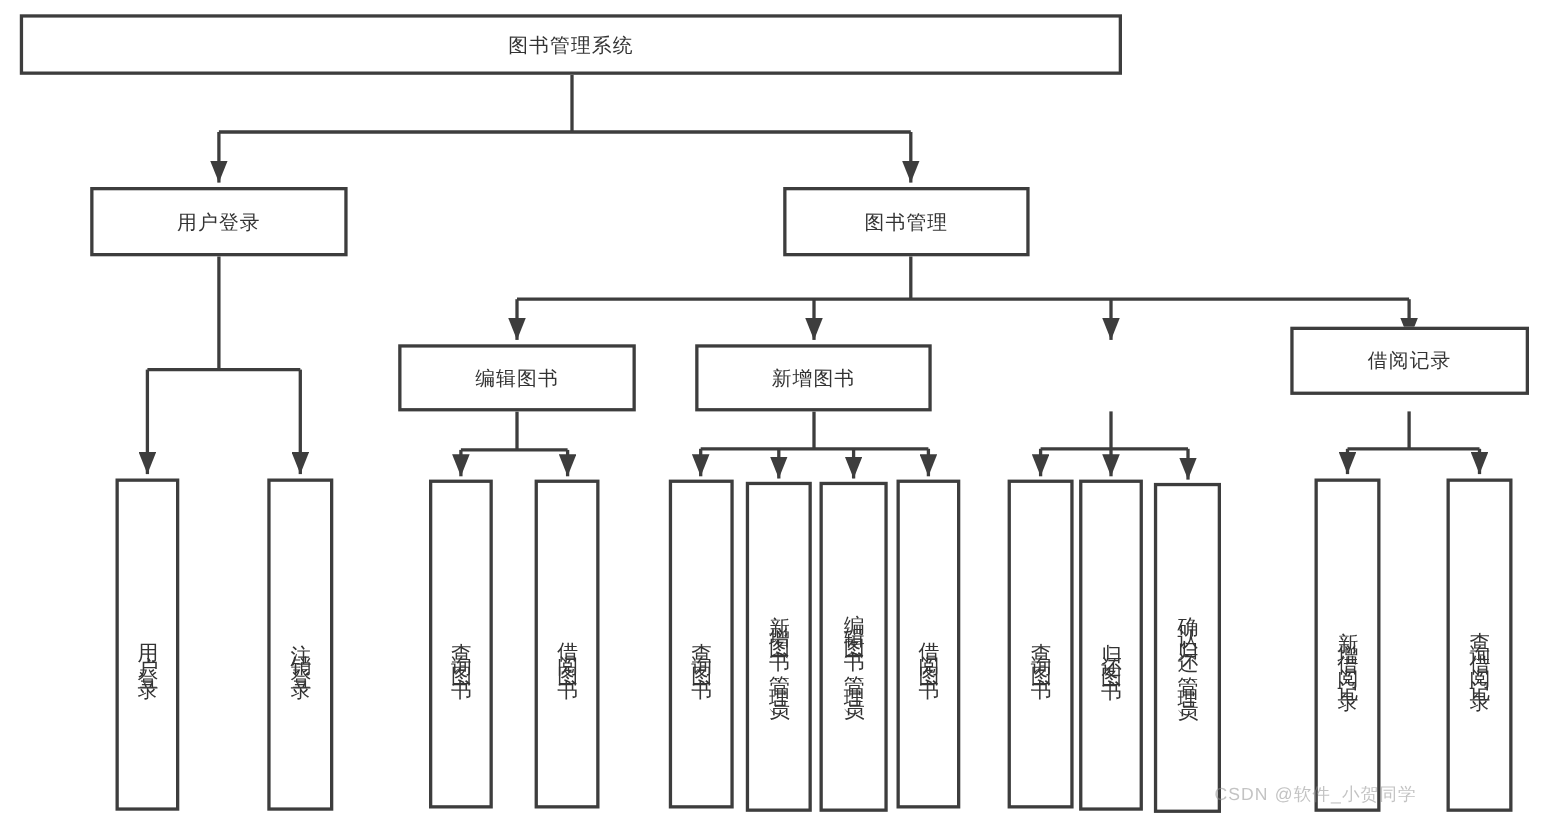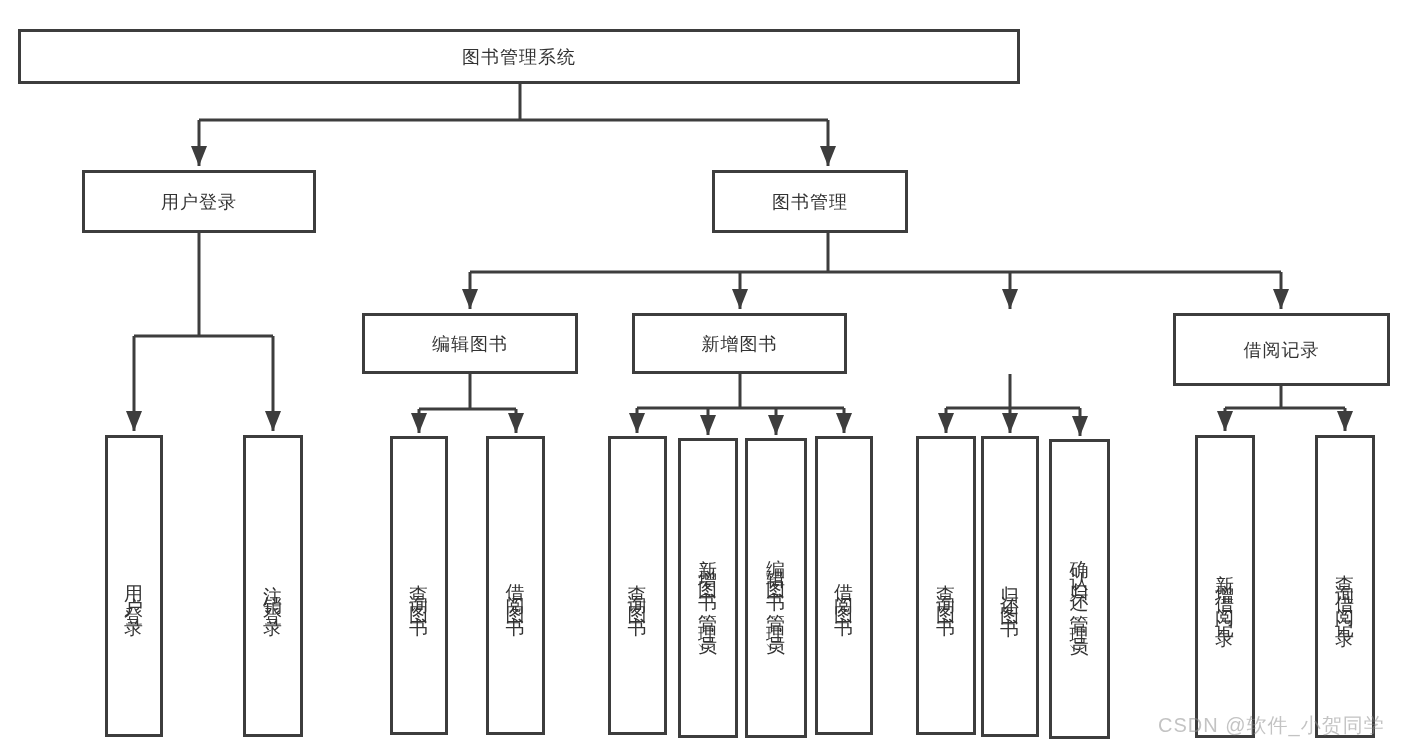--- a/index.html
+++ b/index.html
@@ -34,22 +34,22 @@
     text-orientation:mixed;
     font-size:19px;
     letter-spacing:11px;
     padding-top:11px;
     color:#333333;
     line-height:1;
     white-space:nowrap;
   }
   .watermark{
     position:absolute;
-    left:1158px;top:712px;
-    font-size:20px;
+    left:1104px;top:712px;
+    font-size:16px;
     color:rgba(145,145,145,0.55);
     z-index:5;
     white-space:nowrap;
     letter-spacing:1px;
   }
 </style>
 </head>
 <body>
 
 <div id="canvas">
@@ -97,28 +97,28 @@
       <path d="M1010,408 V433" marker-end="url(#arrow)"></path>
       <path d="M1080,408 V436" marker-end="url(#arrow)"></path>
 
       <path d="M1281,374 V408"></path>
       <path d="M1225,408 H1345"></path>
       <path d="M1225,408 V431" marker-end="url(#arrow)"></path>
       <path d="M1345,408 V431" marker-end="url(#arrow)"></path>
     </g>
   </svg>
 
-  <div class="hbox" style="left:18px;top:13px;width:1002px;height:55px;margin-top:16px;">图书管理系统</div>
+  <div class="hbox" style="left:18px;top:13px;width:1002px;height:55px;">图书管理系统</div>
 
   <div class="hbox" style="left:82px;top:170px;width:234px;height:63px;">用户登录</div>
-  <div class="hbox" style="left:712px;top:170px;width:196px;height:63px;">图书管理</div>
+  <div class="hbox" style="left:712px;top:170px;width:224px;height:63px;">图书管理</div>
 
   <div class="hbox" style="left:362px;top:313px;width:216px;height:61px;">编辑图书</div>
   <div class="hbox" style="left:632px;top:313px;width:215px;height:61px;">新增图书</div>
-  <div class="hbox" style="left:1173px;top:313px;width:217px;height:73px;">借阅记录</div>
+  <div class="hbox" style="left:1173px;top:297px;width:217px;height:62px;">借阅记录</div>
 
   <div class="vbox" style="left:105px;top:435px;width:58px;height:302px;">
     <span class="vtext">用户登录</span>
   </div>
   <div class="vbox" style="left:243px;top:435px;width:60px;height:302px;">
     <span class="vtext">注销登录</span>
   </div>
 
   <div class="vbox" style="left:390px;top:436px;width:58px;height:299px;">
     <span class="vtext">查询图书</span>

